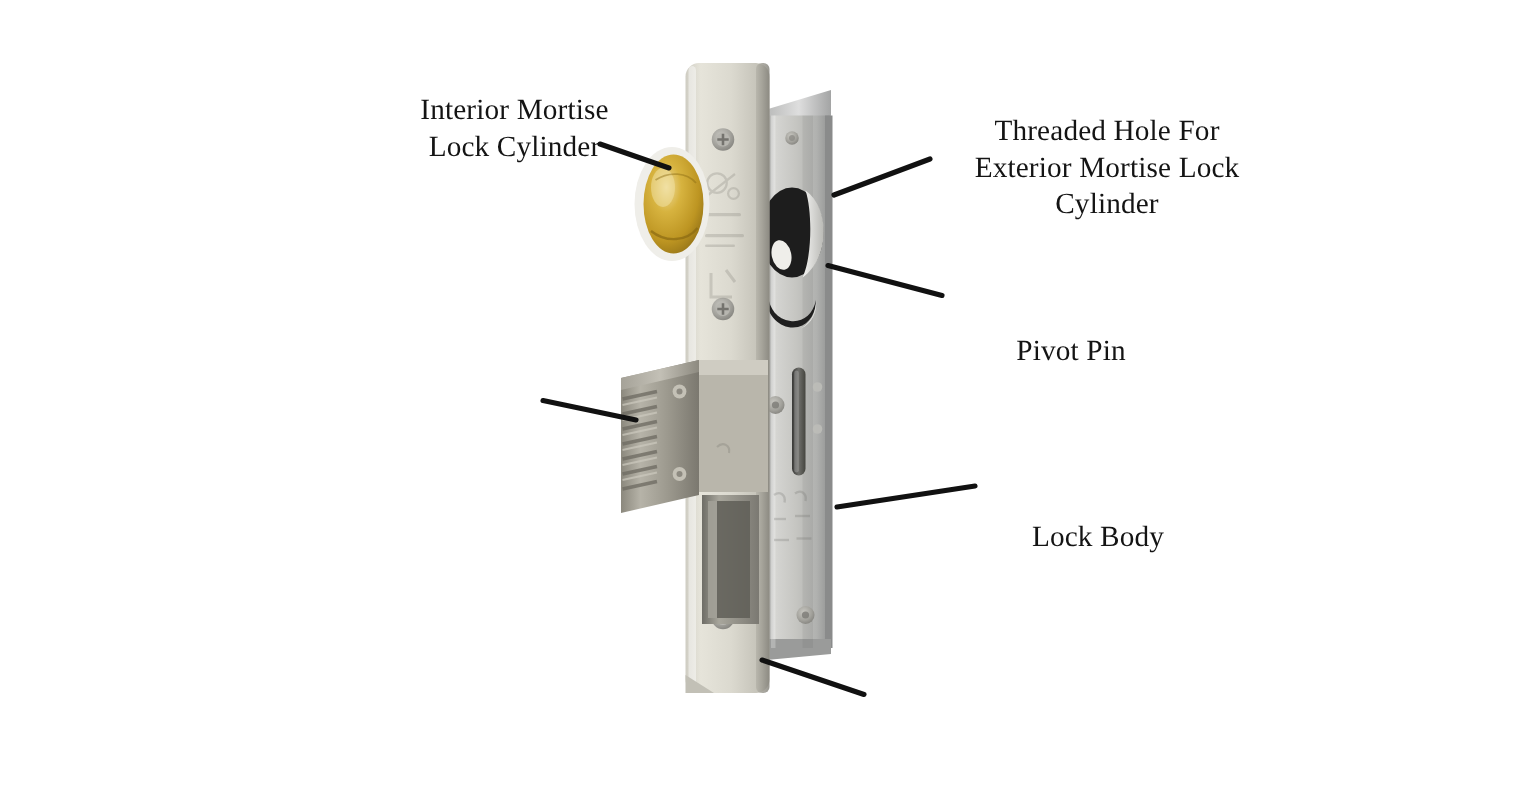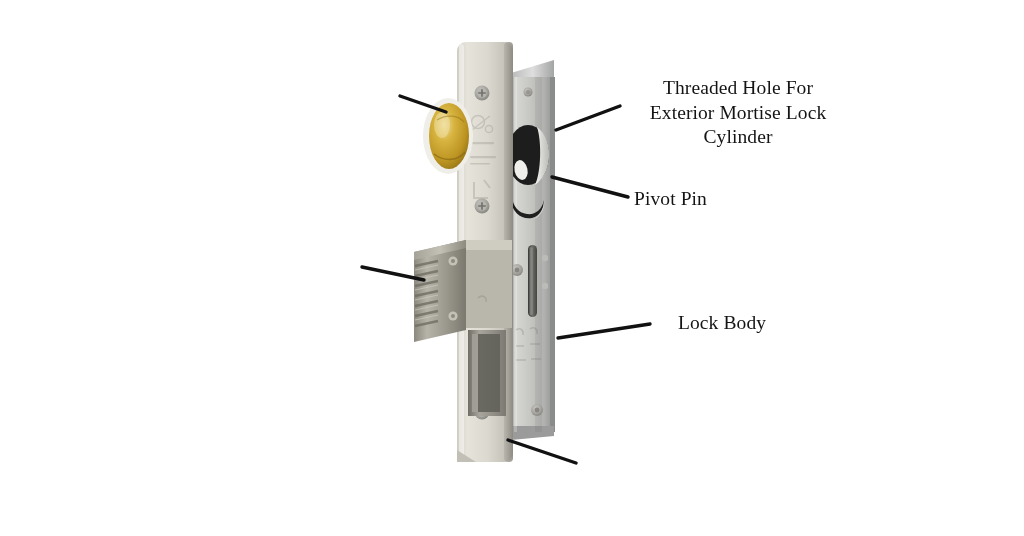--- a/index.html
+++ b/index.html
@@ -27,27 +27,27 @@
   .callout {
     position: absolute;
     font-family: "Liberation Serif", "DejaVu Serif", serif;
     font-size: 19.5px;
     line-height: 1.26;
     color: #141414;
     white-space: pre-line;
     letter-spacing: 0.1px;
   }
   .callout.center { text-align: center; }
-  .callout.left   { text-align: left; }
+  .callout.left   { text-align: center; margin-top: 36px; }
 
   #label-interior-cylinder { left: 232px;  top: 62px;  width: 222px; }
   #label-threaded-hole     { left: 628px;  top: 76px;  width: 220px; }
   #label-pivot-pin         { left: 634px;  top: 187px; width: 160px; }
   #label-laminated-bolt    { left: 170px;  top: 256px; width: 200px; }
-  #label-lock-body         { left: 678px;  top: 311px; width: 160px; }
+  #label-lock-body         { left: 652px;  top: 311px; width: 160px; }
   #label-face-plate        { left: 584px;  top: 451px; width: 160px; }
 
   
   #leader-lines {
     position: absolute;
     left: 0; top: 0;
     width: 1024px; height: 536px;
     pointer-events: none;
   }
 
@@ -280,20 +280,22 @@
     <g stroke="#111111" stroke-width="3.4" stroke-linecap="round" fill="none">
       <line x1="400" y1="96" x2="446" y2="112"></line>
       <line x1="620" y1="106" x2="556" y2="130"></line>
       <line x1="628" y1="197" x2="552" y2="177"></line>
       <line x1="362" y1="267" x2="424" y2="280"></line>
       <line x1="650" y1="324" x2="558" y2="338"></line>
       <line x1="576" y1="463" x2="508" y2="440"></line>
     </g>
   </svg>
 
+  <div class="callout center" id="label-interior-cylinder">Interior Mortise
+Lock Cylinder</div>
 
   <div class="callout center" id="label-threaded-hole">Threaded Hole For
 Exterior Mortise Lock
 Cylinder</div>
 
   <div class="callout left" id="label-pivot-pin">Pivot Pin</div>
 
 
   <div class="callout left" id="label-lock-body">Lock Body</div>
 

